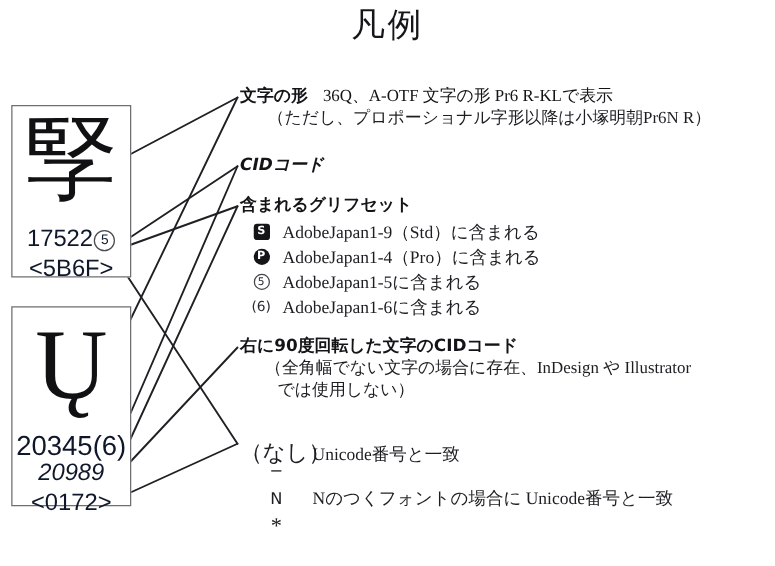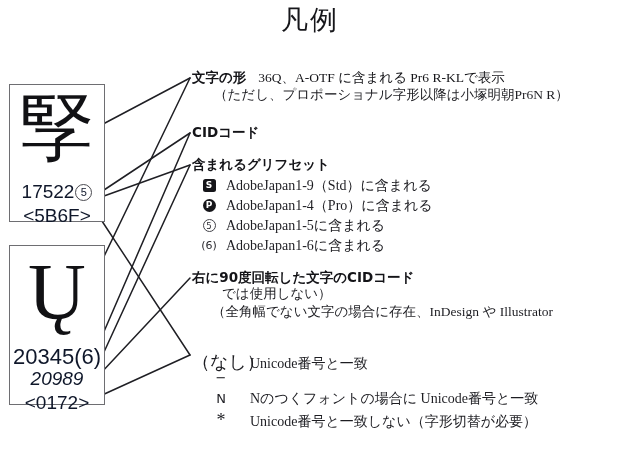--- a/index.html
+++ b/index.html
@@ -76,21 +76,21 @@
     font-family:"Liberation Serif","DejaVu Serif",serif;
     font-weight:normal;font-size:13.5px;
   }
   .entry-sub{
     font-family:"Liberation Serif","DejaVu Serif",serif;
     font-size:13.5px;color:#1d1d22;white-space:nowrap;line-height:1.32;
   }
 
   #entry-shape{top:70px;}
   #entry-shape .entry-sub{margin-left:22px;text-align:right;}
-  #entry-cid{top:125px;}
+  #entry-cid{top:125px;font-style:italic;}
   #entry-glyphset{top:157px;}
   #entry-rot{top:270px;}
   #entry-rot .entry-sub{margin-left:20px;}
   #entry-rot .entry-sub.second{margin-left:30px;}
   #entry-unicode{top:347px;}
 
   
   .gs-list{margin-top:4px;}
   .gs-row{
     display:flex;align-items:center;height:20px;
@@ -174,21 +174,21 @@
 
   <div class="sample-box" id="sample-box-2">
     <div class="glyph" id="glyph-2">Ų</div>
     <div class="code-line" id="cid-2">20345(6)</div>
     <div class="code-line" id="rot-2">20989</div>
     <div class="code-line" id="uni-2">&lt;0172&gt;</div>
   </div>
 
   <div class="entry" id="entry-shape">
     <div class="entry-head">
-      <span>文字の形</span><span class="tail" style="padding-left:12px">36Q、A-OTF に含まれる Pr6 R-KLで表示</span>
+      <span>文字の形</span><span class="tail" style="padding-left:12px">36Q、A-OTF 文字の形 Pr6 R-KLで表示</span>
     </div>
     <div class="entry-sub">（ただし、プロポーショナル字形以降は小塚明朝Pr6N R）</div>
   </div>
 
   <div class="entry" id="entry-cid">
     <div class="entry-head">CIDコード</div>
   </div>
 
   <div class="entry" id="entry-glyphset">
     <div class="entry-head">含まれるグリフセット</div>
@@ -220,22 +220,22 @@
           <span class="mark-pl">(6)</span>
         </span>
         <span>AdobeJapan1-6に含まれる</span>
       </div>
 
     </div>
   </div>
 
   <div class="entry" id="entry-rot">
     <div class="entry-head">右に90度回転した文字のCIDコード</div>
+    <div class="entry-sub">（全角幅でない文字の場合に存在、InDesign や Illustrator</div>
     <div class="entry-sub second">では使用しない）</div>
-    <div class="entry-sub">（全角幅でない文字の場合に存在、InDesign や Illustrator</div>
   </div>
 
   <div class="entry" id="entry-unicode">
     <div class="uni-list">
 
       <div class="uni-row">
         <span class="uni-sym">（なし）</span>
         <span class="uni-desc">Unicode番号と一致</span>
       </div>
 
@@ -243,19 +243,18 @@
         <span class="uni-sym mono">−</span>
       </div>
 
       <div class="uni-row">
         <span class="uni-sym mono">N</span>
         <span class="uni-desc">Nのつくフォントの場合に Unicode番号と一致</span>
       </div>
 
       <div class="uni-row">
         <span class="uni-sym">*</span>
-        <span class="uni-desc">Unicode番号と一致しない（字形切替が必要）</span>
       </div>
 
     </div>
   </div>
 
 </div>
 
 </body></html>

